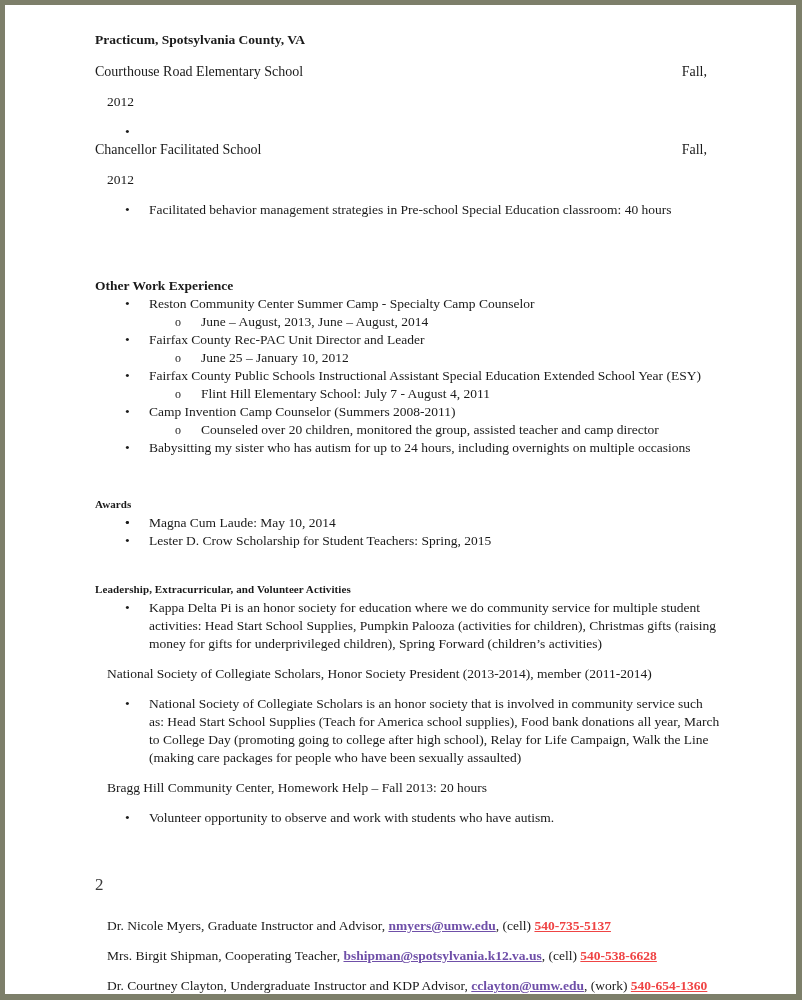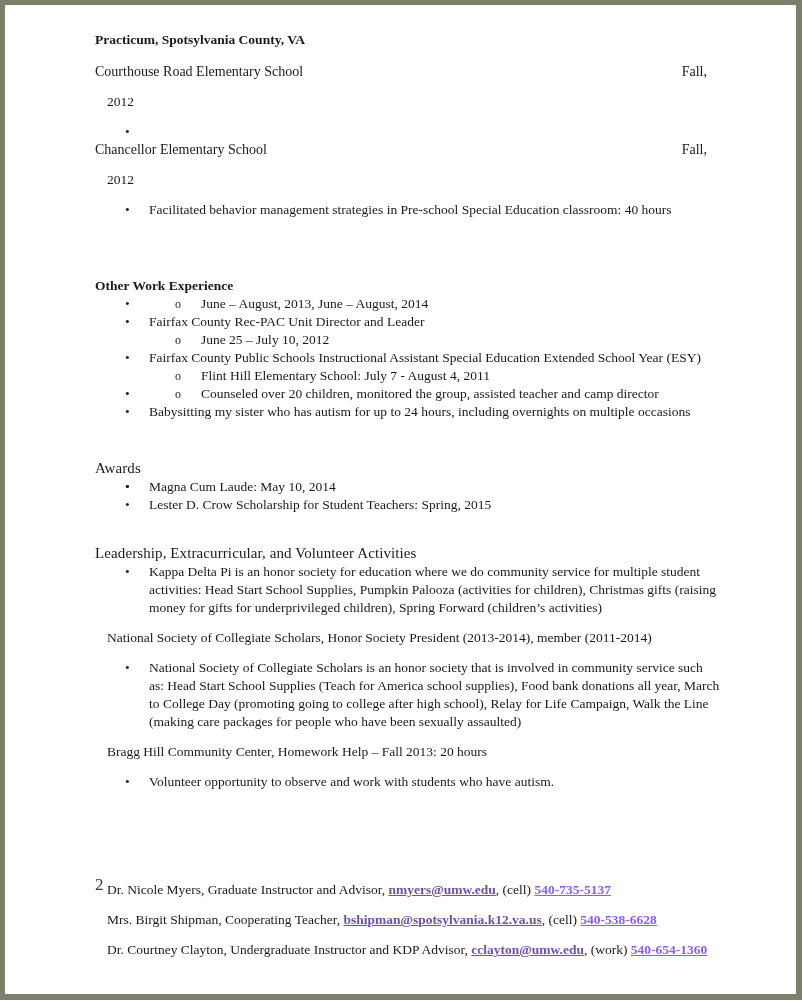--- a/index.html
+++ b/index.html
@@ -40,22 +40,22 @@
   
   #content {
     position: absolute;
     left: 90px;
     top: 26px;
     width: 626px;
   }
 
   
   .h-sec {
-    font-weight: normal;
-    font-size: 15px;
+    font-weight: bold;
+    font-size: 11px;
     line-height: 19px;
     margin: 0;
     letter-spacing: 0.1px;
   }
   .h-sub {
     font-weight: bold;
     font-size: 13.5px;
     line-height: 18px;
     margin: 0;
   }
@@ -126,21 +126,21 @@
   .gap-30 { height: 30px; }
   .gap-38 { height: 38px; }
   .gap-44 { height: 44px; }
 
   
   a.lnk {
     text-decoration: underline;
     font-weight: bold;
   }
   a.mail { color: #6f4fa8; }
-  a.tel  { color: #8b5cf6; }
+  a.tel  { color: #ef4444; }
 
   
   #pageno {
     position: absolute;
     left: 90px;
     top: 870px;
     font-size: 17px;
     line-height: 20px;
     color: #3a3a3a;
   }
@@ -167,21 +167,21 @@
             <li>
               <span class="bullet">•</span>
             </li>
           </ul>
         </div>
 
         <div class="gap-18"></div>
 
         <div>
           <p class="jobline">
-            <span>Chancellor Elementary School</span>
+            <span>Chancellor Facilitated School</span>
             <span class="term">Fall,</span>
           </p>
           <p class="para">2012</p>
           <ul class="lvl1">
             <li>
               <span class="bullet">•</span>
               <span>Facilitated behavior management strategies in Pre-school Special Education classroom: 40 hours</span>
             </li>
           </ul>
         </div>
@@ -189,52 +189,54 @@
 
       <div class="gap-44"></div>
       <div class="gap-14"></div>
 
       <div>
         <p class="h-sub">Other Work Experience</p>
 
         <ul class="lvl1">
           <li>
             <span class="bullet">•</span>
+            <span>Reston Community Center Summer Camp - Specialty Camp Counselor</span>
             <ul class="lvl2">
               <li>
                 <span class="bullet">o</span>
                 <span>June – August, 2013, June – August, 2014</span>
               </li>
             </ul>
           </li>
 
           <li>
             <span class="bullet">•</span>
             <span>Fairfax County Rec-PAC Unit Director and Leader</span>
             <ul class="lvl2">
               <li>
                 <span class="bullet">o</span>
-                <span>June 25 – July 10, 2012</span>
+                <span>June 25 – January 10, 2012</span>
               </li>
             </ul>
           </li>
 
           <li>
             <span class="bullet">•</span>
             <span>Fairfax County Public Schools Instructional Assistant Special Education Extended School Year (ESY)</span>
             <ul class="lvl2">
               <li>
                 <span class="bullet">o</span>
                 <span>Flint Hill Elementary School:  July 7 - August 4, 2011</span>
               </li>
             </ul>
           </li>
 
           <li>
             <span class="bullet">•</span>
+            <span>Camp Invention Camp Counselor (Summers 2008-2011)</span>
             <ul class="lvl2">
               <li>
                 <span class="bullet">o</span>
                 <span>Counseled over 20 children, monitored the group, assisted teacher and camp director</span>
               </li>
             </ul>
           </li>
 
           <li>
             <span class="bullet">•</span>

